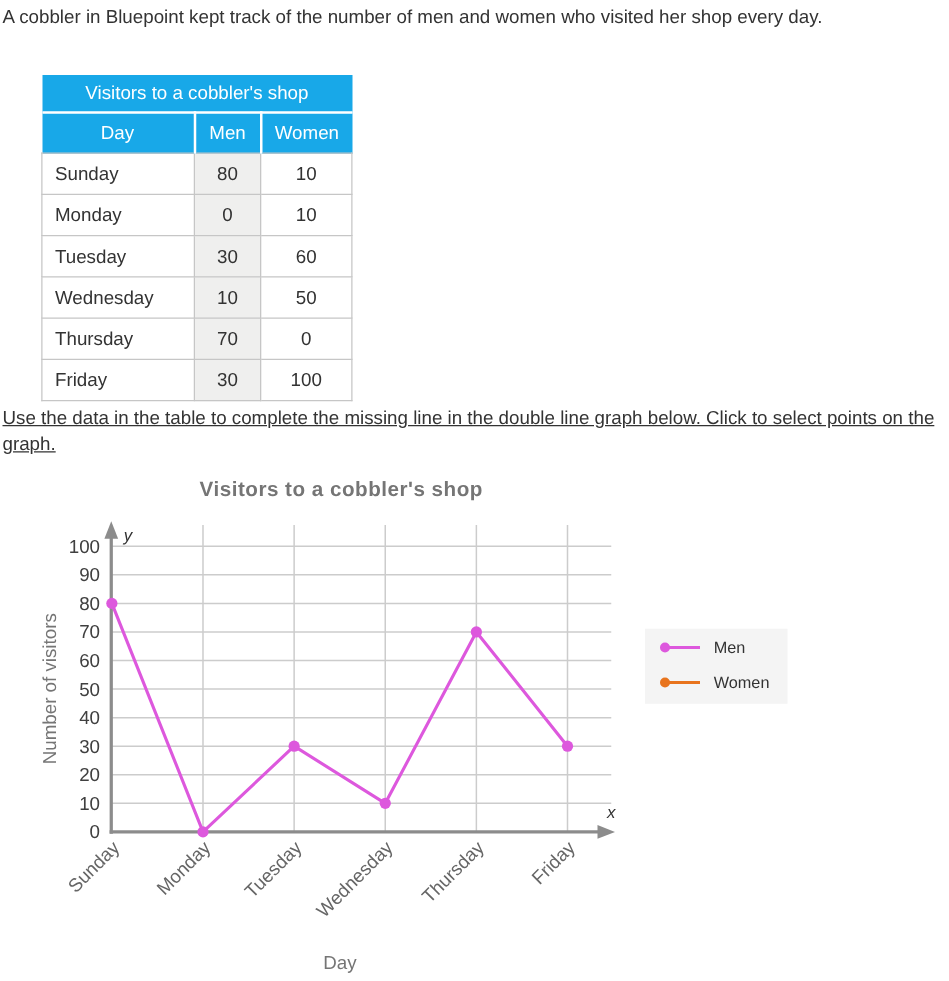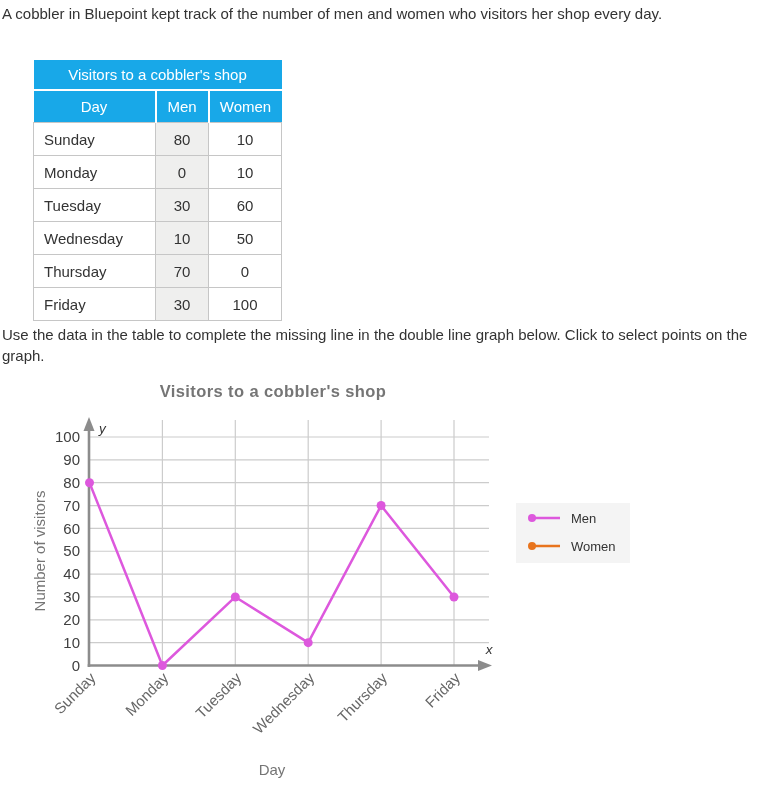--- a/index.html
+++ b/index.html
@@ -3,21 +3,21 @@
 <meta charset="utf-8">
 <style>
   html,body{margin:0;padding:0;}
   body{
     width:759px;height:785px;position:relative;background:#ffffff;
     font-family:"Liberation Sans",sans-serif;font-size:15px;color:#333333;
     overflow:hidden;
   }
   .para{position:absolute;left:2px;width:755px;margin:0;line-height:21px;}
   #intro{top:3px;}
-  #instruction{top:324px;}
+  #instruction{top:324px;text-decoration:underline;}
 
   
   table.visitors{
     position:absolute;left:33px;top:60px;border-collapse:collapse;
     font-size:15px;color:#333;
   }
   table.visitors th{font-weight:normal;}
   .t-title{
     background:#18a8e8;color:#ffffff;height:29px;text-align:center;
     padding:0 12px;border-bottom:2px solid #ffffff;
@@ -29,21 +29,21 @@
   td.c-men{width:50px;text-align:center;background:#efefee;}
   td.c-women{width:70px;text-align:center;}
 
   
   #chart{position:absolute;left:0;top:375px;}
   #chart text{font-family:"Liberation Sans",sans-serif;}
 </style>
 </head>
 <body>
 
-<p id="intro" class="para">A cobbler in Bluepoint kept track of the number of men and women who visitors her shop every day.</p>
+<p id="intro" class="para">A cobbler in Bluepoint kept track of the number of men and women who visited her shop every day.</p>
 
 <table class="visitors">
   <thead>
     <tr>
       <th colspan="3" class="t-title">Visitors to a cobbler's shop</th>
     </tr>
     <tr>
       <th class="col-h">Day</th>
       <th class="col-h sep">Men</th>
       <th class="col-h sep">Women</th>

